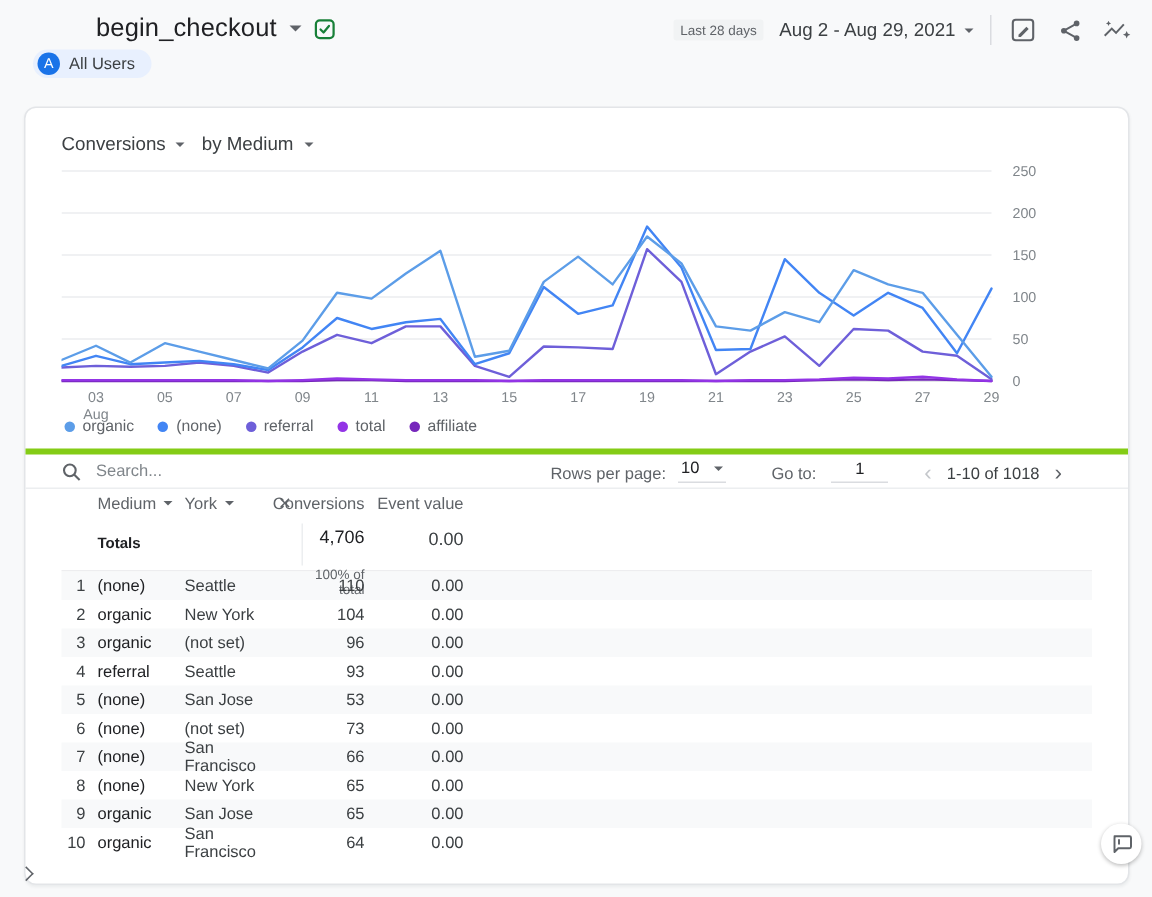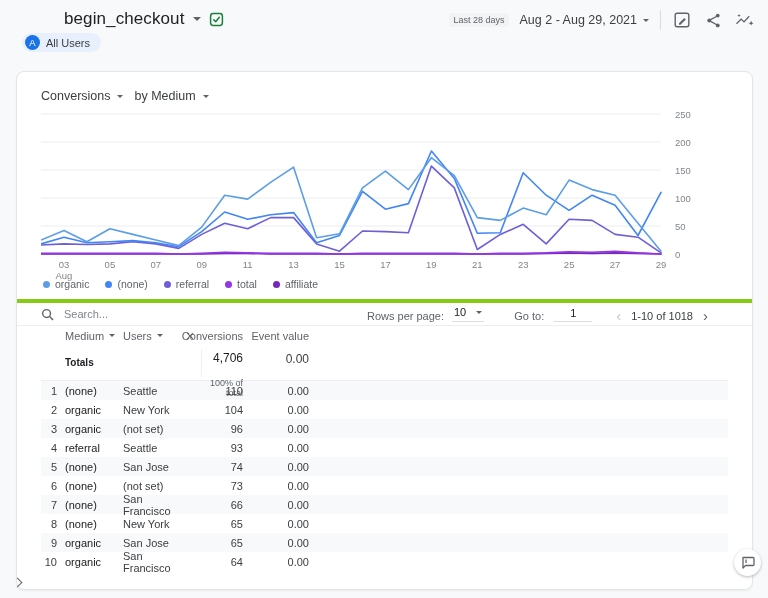--- a/index.html
+++ b/index.html
@@ -239,21 +239,21 @@
     </div>
 
     <div class="table">
       <div class="trow thead">
         <span class="col-idx"></span>
         <span class="col-medium hcell">
           <span>Medium</span>
           <span class="caret sm"></span>
         </span>
         <span class="col-city hcell">
-          <span>Users</span>
+          <span>York</span>
           <span class="caret sm"></span>
         </span>
         <span class="col-x"><span class="close-x">×</span></span>
         <span class="col-conv hcell">Conversions</span>
         <span class="col-ev hcell">Event value</span>
         <span class="col-fill"></span>
       </div>
 
       <div class="trow totals">
         <span class="col-idx"></span>
@@ -303,21 +303,21 @@
             <span class="col-x"></span>
             <span class="col-conv">93</span>
             <span class="col-ev">0.00</span>
             <span class="col-fill"></span>
           </div>
           <div class="trow striped">
             <span class="col-idx">5</span>
             <span class="col-medium">(none)</span>
             <span class="col-city">San Jose</span>
             <span class="col-x"></span>
-            <span class="col-conv">74</span>
+            <span class="col-conv">53</span>
             <span class="col-ev">0.00</span>
             <span class="col-fill"></span>
           </div>
           <div class="trow">
             <span class="col-idx">6</span>
             <span class="col-medium">(none)</span>
             <span class="col-city">(not set)</span>
             <span class="col-x"></span>
             <span class="col-conv">73</span>
             <span class="col-ev">0.00</span>

